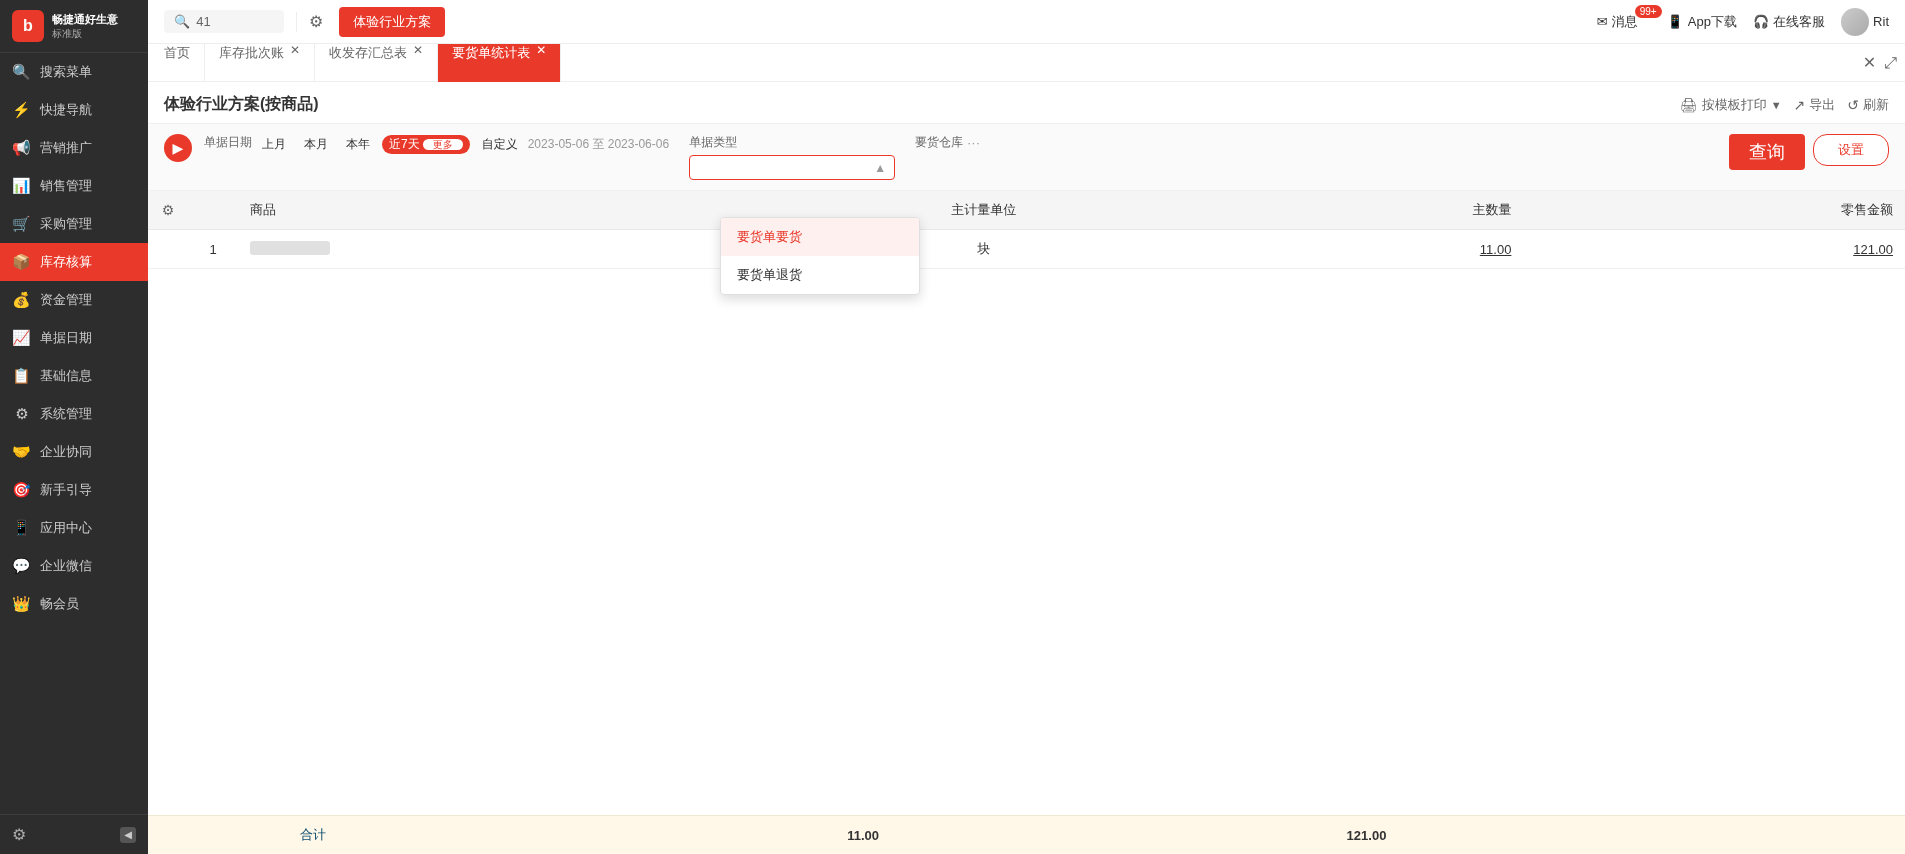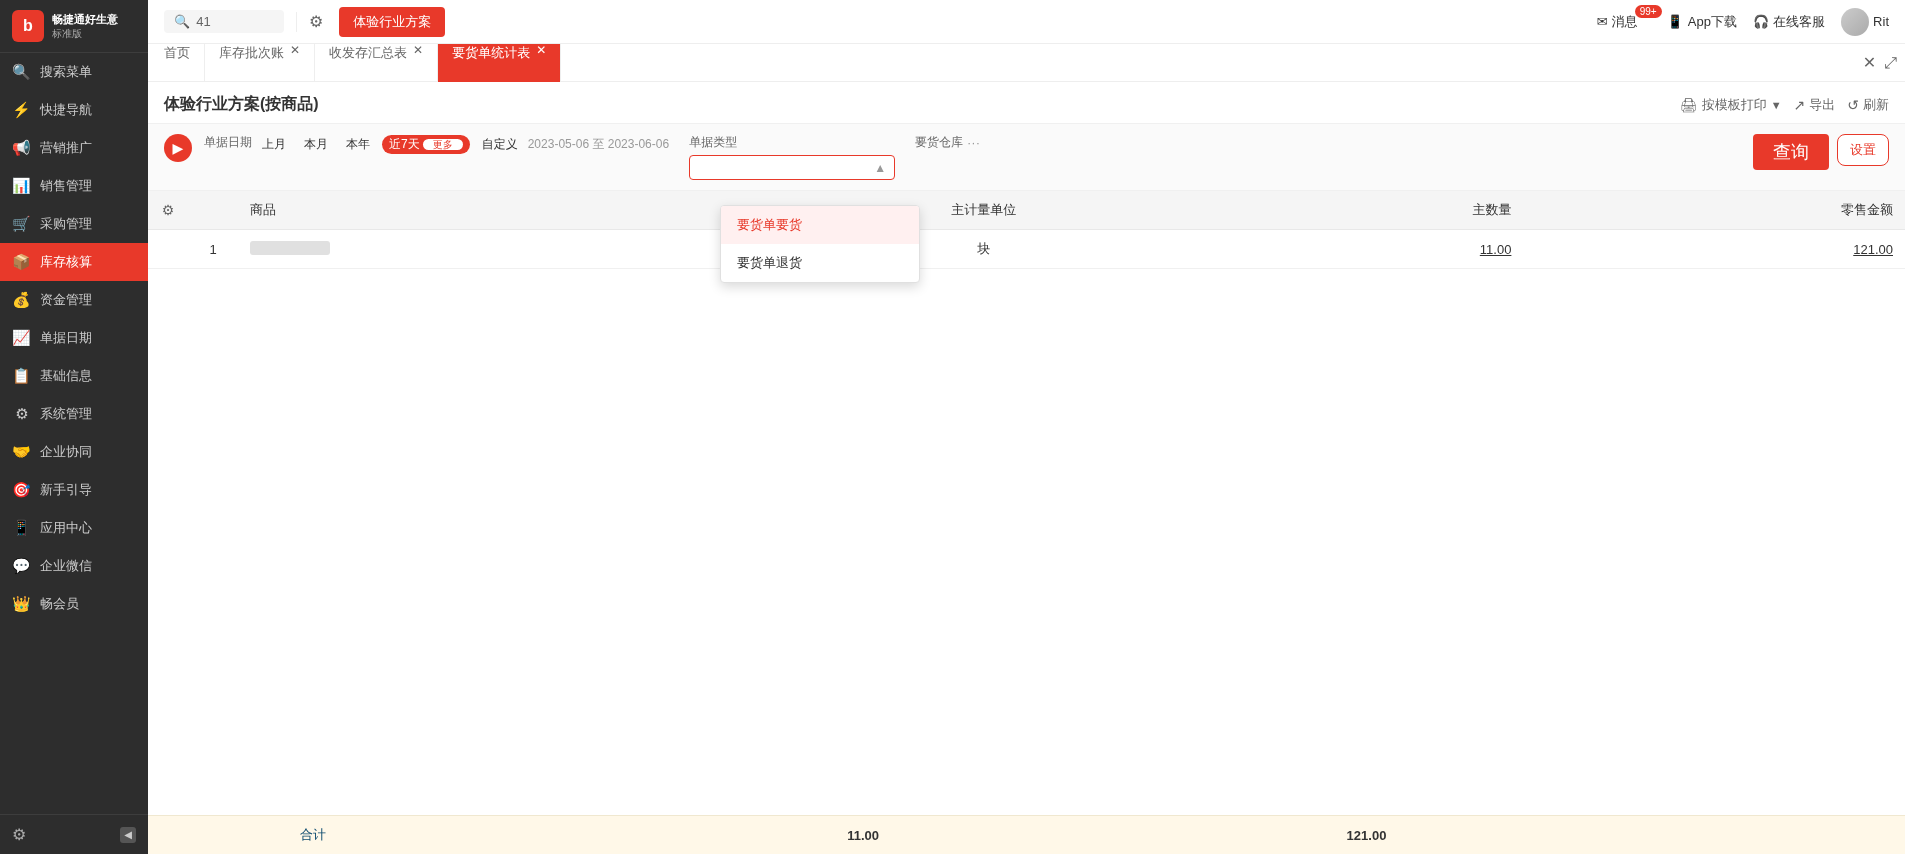--- a/index.html
+++ b/index.html
@@ -315,22 +315,22 @@
       border: none;
       border-radius: 4px;
       padding: 6px 20px;
       font-size: 18px;
       cursor: pointer;
     }
     .settings-btn {
       background: white;
       border: 1px solid #e8392a;
       color: #e8392a;
-      border-radius: 8px;
-      padding: 6px 12px;
+      border-radius: 14px;
+      padding: 6px 24px;
       font-size: 13px;
       cursor: pointer;
     }
 
     
     .dropdown-overlay {
       position: fixed;
       z-index: 1000;
     }
     .dropdown-menu {
@@ -590,21 +590,21 @@
           </div>
         </div>
       </div>
 
       <div class="filter-actions">
         <button class="query-btn">查询</button>
         <button class="settings-btn">设置</button>
       </div>
     </div>
 
-    <div class="dropdown-overlay" style="top: 205px; left: 720px;">
+    <div class="dropdown-overlay" style="top: 217px; left: 720px;">
       <div class="dropdown-menu">
         <div class="dropdown-item selected">要货单要货</div>
         <div class="dropdown-item">要货单退货</div>
       </div>
     </div>
 
     <div class="table-container">
       <table class="data-table">
         <thead>
           <tr>

